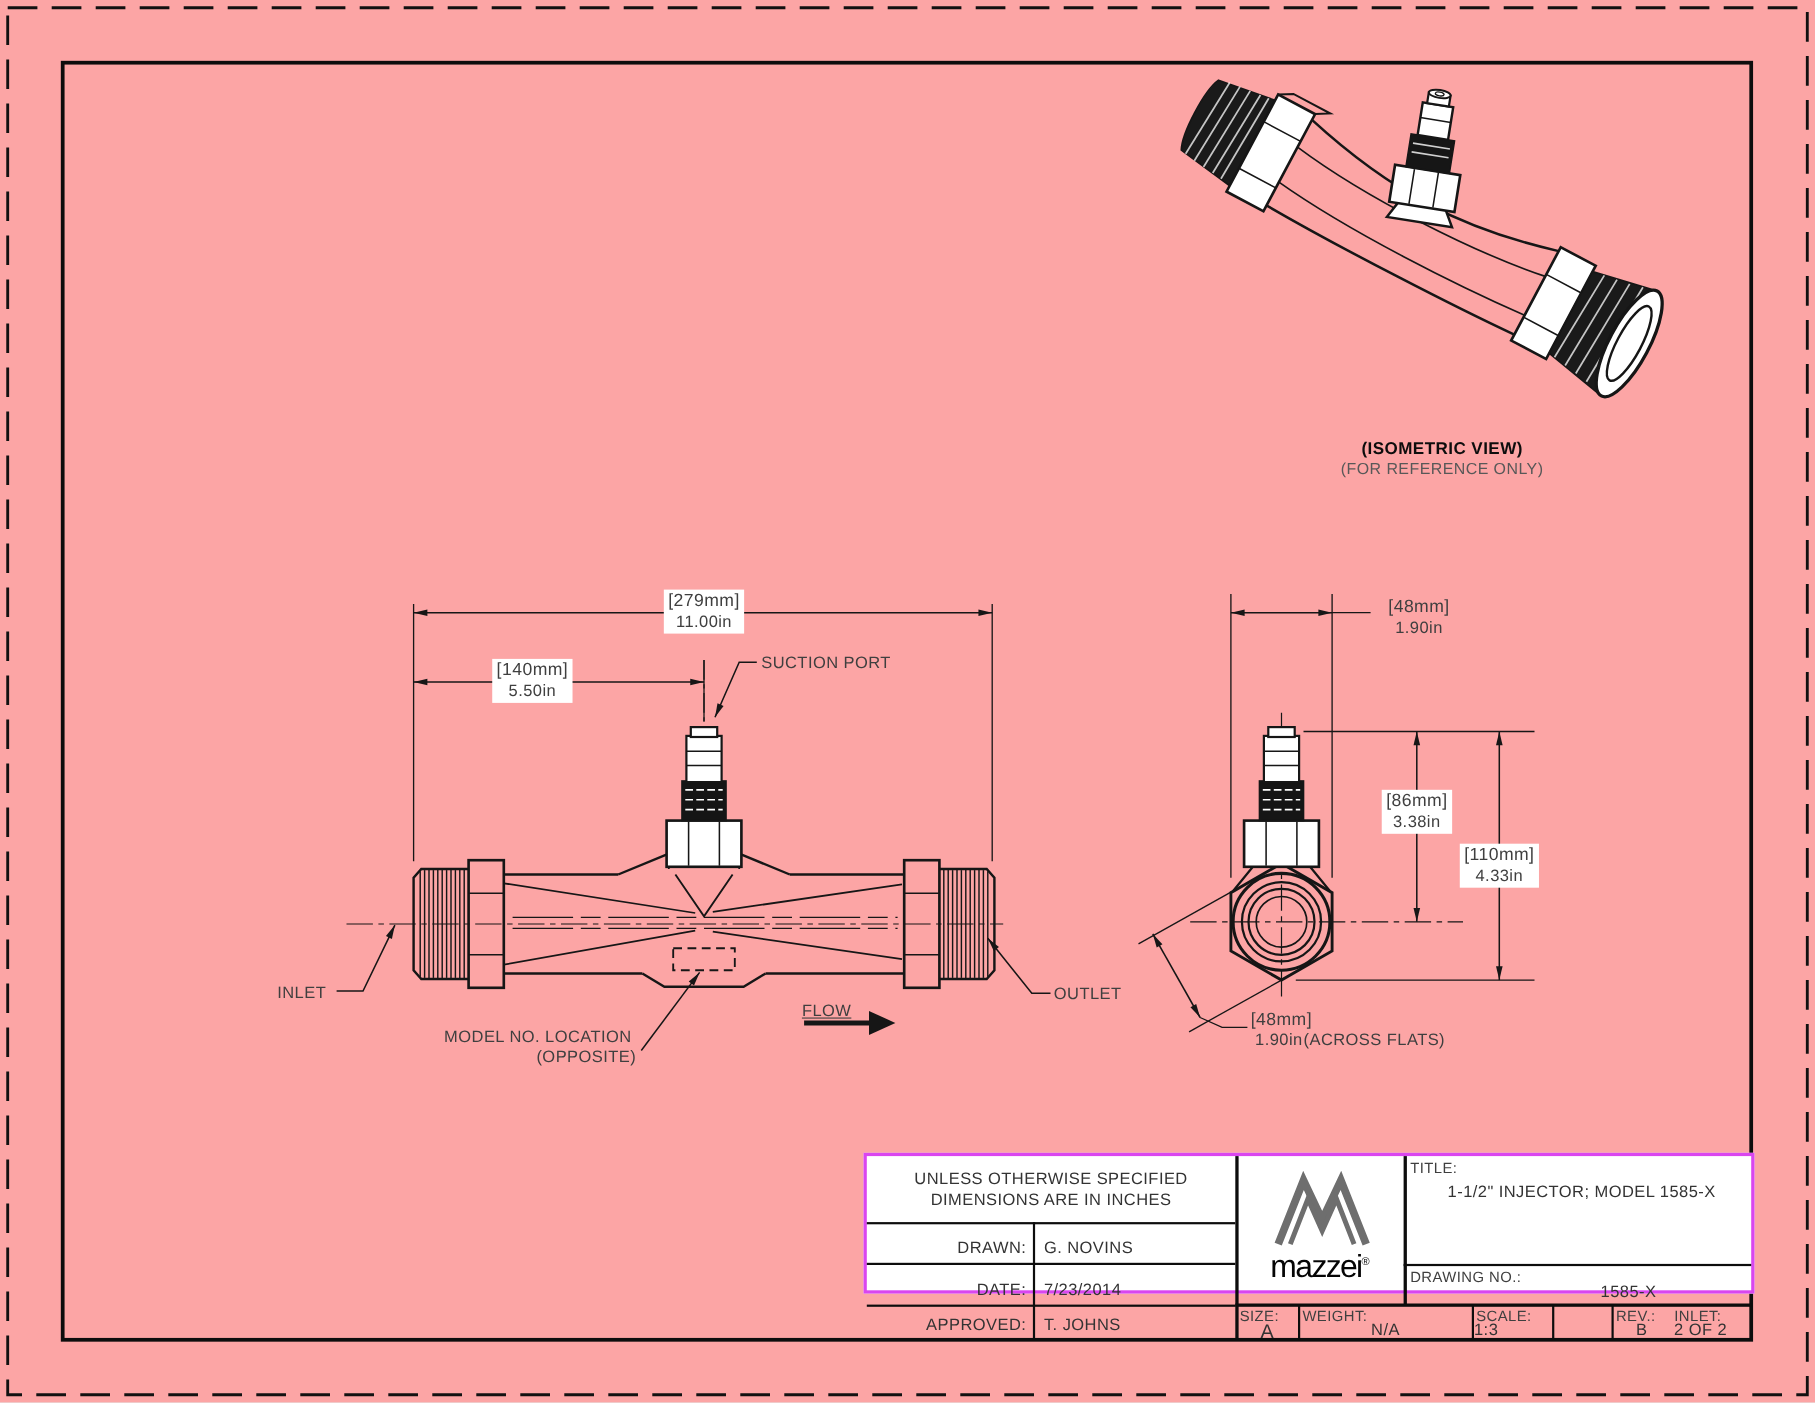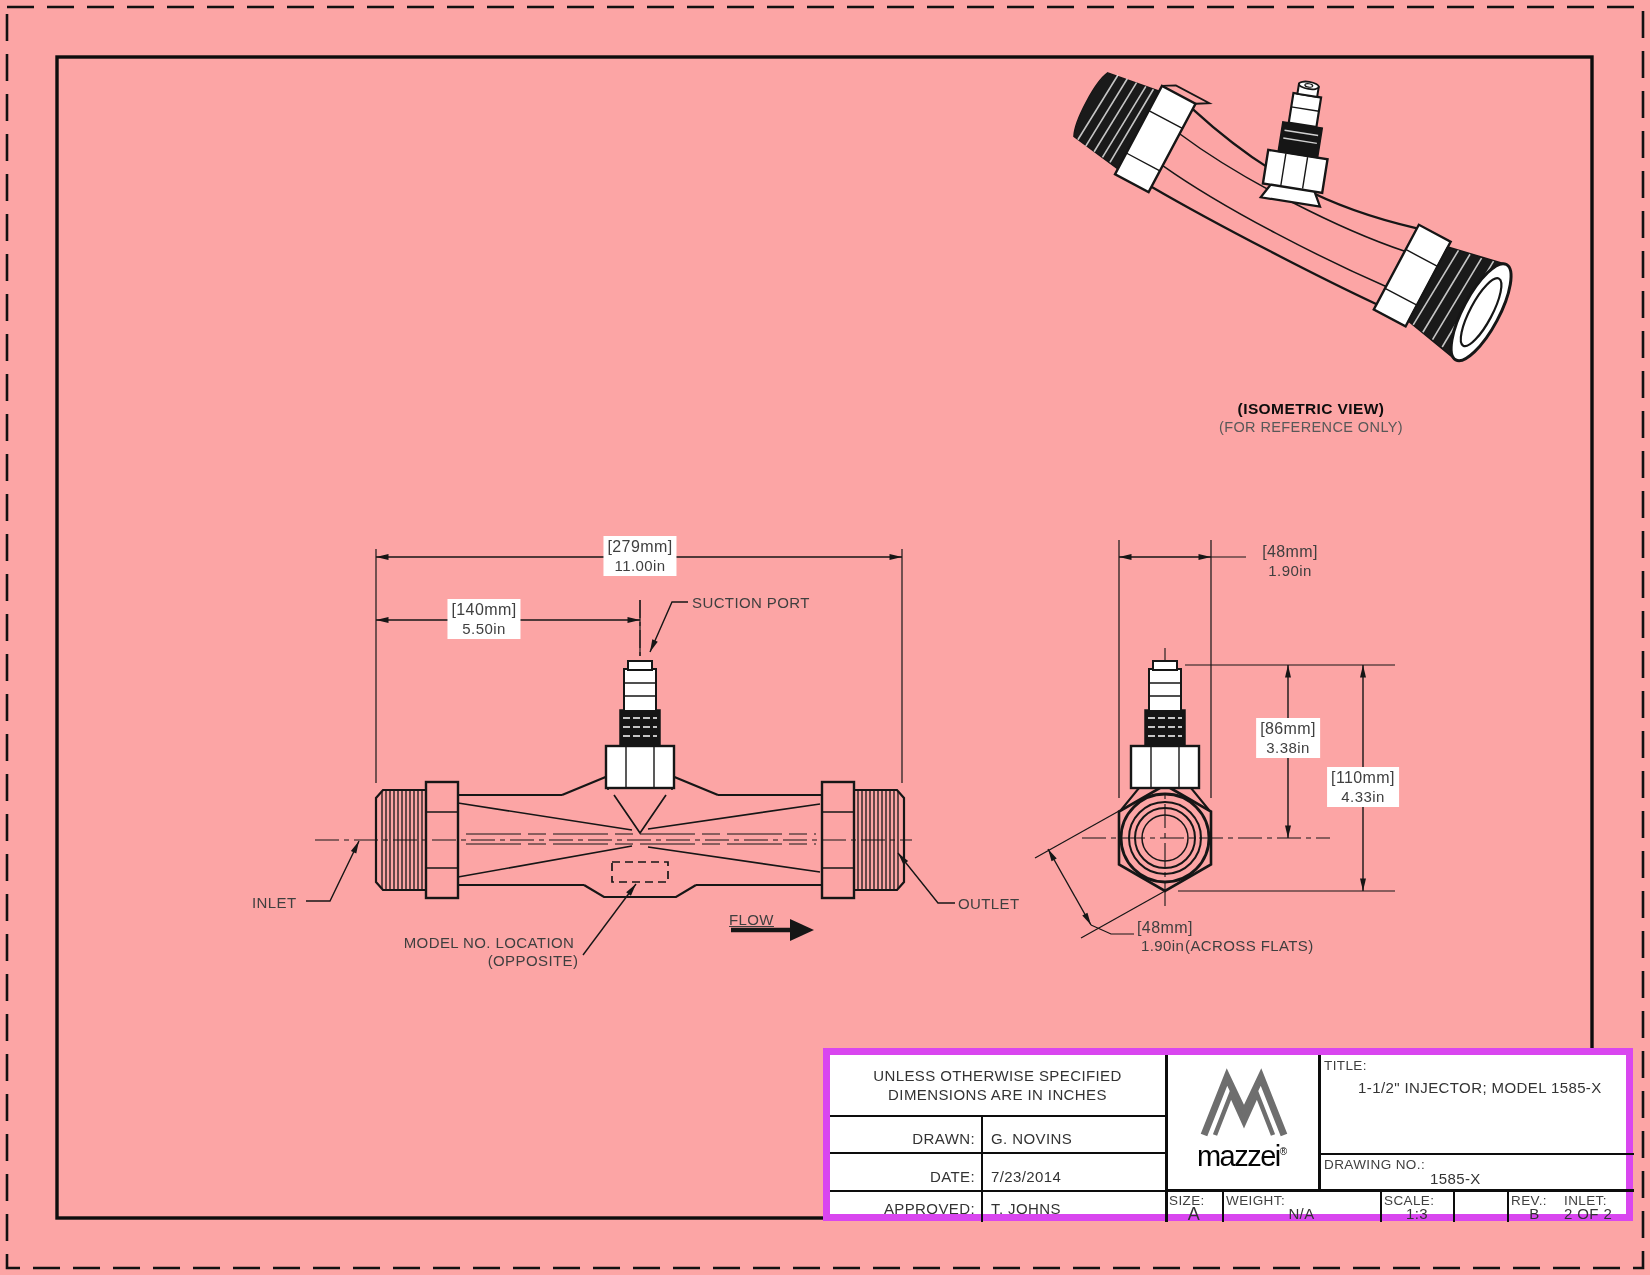--- a/index.html
+++ b/index.html
@@ -9,22 +9,22 @@
   .t{position:absolute;font-size:15px;color:#3f3f3f;letter-spacing:.4px;white-space:nowrap;line-height:17px;}
   .c{transform:translateX(-50%);text-align:center;}
   .dim{position:absolute;transform:translateX(-50%);text-align:center;background:#ffffff;
        font-size:15px;color:#3f3f3f;letter-spacing:.4px;line-height:19px;padding:1px 4px;white-space:nowrap;}
   .dim .mm{font-size:16px;}
   .isoCap{position:absolute;transform:translateX(-50%);text-align:center;white-space:nowrap;
           font-size:15.5px;font-weight:bold;color:#0d0d0d;letter-spacing:.4px;}
   .isoSub{position:absolute;transform:translateX(-50%);text-align:center;white-space:nowrap;
           font-size:14.5px;color:#585858;letter-spacing:.4px;}
   
-  .tb{position:absolute;left:785px;top:1048px;width:810px;height:173px;box-sizing:border-box;
-      border:7px solid #d946ef;background:#fff;margin-left:38px;}
+  .tb{position:absolute;left:785px;top:1048px;width:810px;height:128px;box-sizing:border-box;
+      border:3px solid #d946ef;background:#fff;}
   .ln{position:absolute;background:#0d0d0d;}
   .tbl{position:absolute;font-size:13.5px;color:#3f3f3f;letter-spacing:.4px;white-space:nowrap;}
   .tbv{position:absolute;font-size:15px;color:#333;letter-spacing:.4px;white-space:nowrap;}
   .logoWord{position:absolute;transform:translateX(-50%);font-weight:normal;font-size:29px;letter-spacing:-1.5px;
             color:#050505;white-space:nowrap;text-align:center;}
   .logoWord sup{font-size:10px;letter-spacing:0;}
 </style>
 </head>
 <body>
 
@@ -268,27 +268,27 @@
 
   <svg style="left:364px;top:8px;" width="100" height="76" viewBox="0 0 100 76">
     <path d="M10,72 L33,14 L50,50 L67,14 L90,72" fill="none" stroke="#6e6e6e" stroke-width="7"></path>
     <path d="M21,72 L37,31 L50,60 L63,31 L79,72" fill="none" stroke="#6e6e6e" stroke-width="4.5"></path>
   </svg>
   <span class="logoWord" style="left:412px;top:85px;"><span>mazzei</span><sup>®</sup></span>
 
   <span class="tbl" style="left:494px;top:3px;">TITLE:</span>
   <span class="tbv" style="left:528px;top:24px;">1-1/2" INJECTOR; MODEL 1585-X</span>
   <span class="tbl" style="left:494px;top:102px;">DRAWING NO.:</span>
-  <span class="tbv" style="left:600px;width:185px;text-align:left;top:115px;">1585-X</span>
+  <span class="tbv" style="left:600px;width:185px;text-align:center;top:115px;">1585-X</span>
 
   <span class="tbl" style="left:339px;top:138px;">SIZE:</span>
   <span class="tbv" style="left:337px;width:54px;text-align:center;top:149px;font-size:18px;">A</span>
   <span class="tbl" style="left:396px;top:138px;">WEIGHT:</span>
   <span class="tbv" style="left:394px;width:155px;text-align:center;top:150px;">N/A</span>
   <span class="tbl" style="left:554px;top:138px;">SCALE:</span>
-  <span class="tbv" style="left:552px;width:70px;text-align:center;top:150px;">1:3</span>
+  <span class="tbv" style="left:552px;width:70px;text-align:left;top:150px;">1:3</span>
   <span class="tbl" style="left:681px;top:138px;">REV.:</span>
   <span class="tbv" style="left:679px;width:51px;text-align:center;top:150px;">B</span>
   <span class="tbl" style="left:734px;top:138px;">INLET:</span>
   <span class="tbv" style="left:712px;width:92px;text-align:center;top:150px;">2 OF 2</span>
 </div>
 
 </div>
 
 </body></html>

